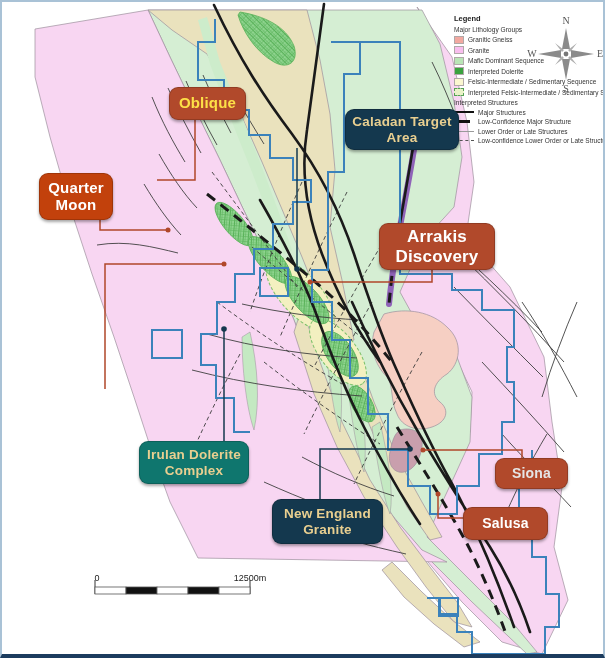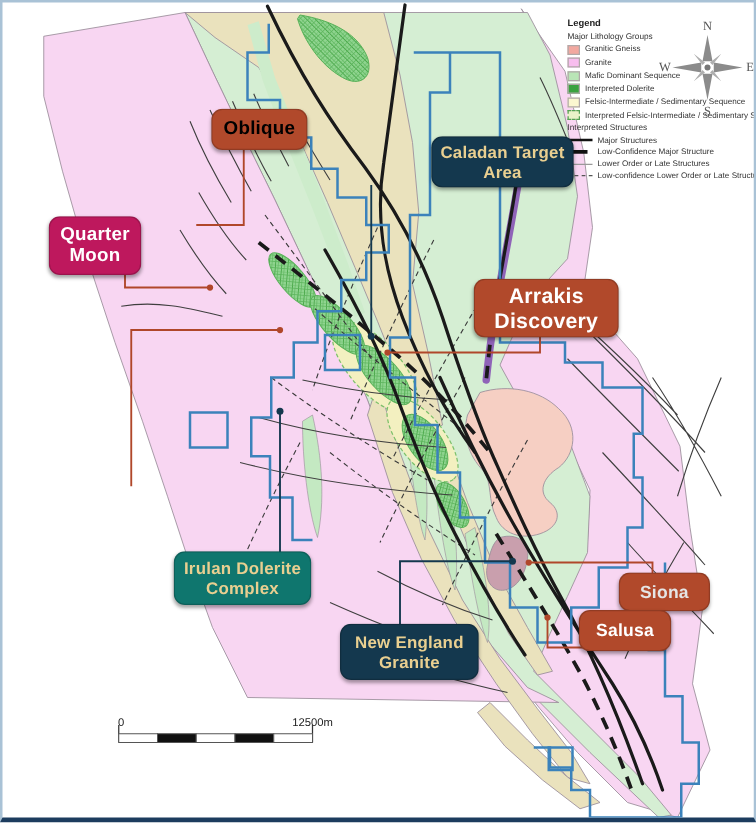--- a/index.html
+++ b/index.html
@@ -13,21 +13,21 @@
   .chip.rust{font-size:15px;}
   .chip.navy{font-size:13.5px;}
   #chip-oblique{left:167px;top:85px;width:77px;height:33px;}
   #chip-quarter-moon{left:37px;top:171px;width:74px;height:47px;}
   #chip-caladan{left:303px;top:107px;width:114px;height:41px;margin-left:40px;}
   #chip-arrakis{left:377px;top:221px;width:116px;height:47px;font-size:17px;}
   #chip-flushing{left:35px;top:384px;width:160px;height:48px;}
   #chip-irulan{left:137px;top:439px;width:110px;height:43px;}
   #chip-new-england{left:246px;top:497px;width:111px;height:45px;}
   #chip-siona{left:493px;top:456px;width:73px;height:31px;font-size:14px;}
-  #chip-salusa{left:461px;top:486px;width:74px;height:33px;font-size:14px;}
+  #chip-salusa{left:461px;top:505px;width:85px;height:33px;font-size:14px;}
   
   #legend{position:absolute;left:452px;top:12px;width:150px;color:#222;}
   #legend .title{font-size:7.5px;font-weight:bold;margin-bottom:2px;}
   #legend .heading{font-size:6.6px;margin:3px 0 2px 0;color:#333;}
   .lgd-row{display:flex;align-items:center;margin:2.5px 0;}
   .lgd-swatch{width:10px;height:8px;flex:0 0 10px;margin-right:4px;border:1px solid #b0a8a8;box-sizing:border-box;}
   .lgd-label{font-size:6.5px;color:#333;white-space:nowrap;}
   .lgd-line{flex:0 0 20px;margin-right:4px;height:0;}
   .ln-major{border-top:2px solid #111;}
   .ln-lowconf-major{border-top:3.5px solid #111;flex-basis:14px;margin-left:2px;margin-right:8px;}
@@ -213,22 +213,22 @@
   <div class="lgd-row">
     <span class="lgd-line ln-lower"></span>
     <span class="lgd-label">Lower Order or Late Structures</span>
   </div>
   <div class="lgd-row">
     <span class="lgd-line ln-lowconf-lower"></span>
     <span class="lgd-label">Low-confidence Lower Order or Late Structures</span>
   </div>
 </div>
 
-<div id="chip-oblique" class="chip rust" style="background: rgb(177, 73, 43); color: #000000;">Oblique</div>
-<div id="chip-quarter-moon" class="chip rust" style="background: #be185d; color: rgb(255, 255, 255);">Quarter Moon</div>
+<div id="chip-oblique" class="chip rust" style="background: rgb(177, 73, 43); color: #fde047;">Oblique</div>
+<div id="chip-quarter-moon" class="chip rust" style="background: #c2410c; color: rgb(255, 255, 255);">Quarter Moon</div>
 <div id="chip-caladan" class="chip navy" style="background: rgb(20, 56, 78); color: rgb(233, 207, 144);">Caladan Target Area</div>
 <div id="chip-arrakis" class="chip rust" style="background: rgb(177, 73, 43); color: rgb(255, 255, 255);">Arrakis Discovery</div>
 <div id="chip-irulan" class="chip navy" style="background: #0f766e; color: rgb(233, 207, 144);">Irulan Dolerite Complex</div>
 <div id="chip-new-england" class="chip navy" style="background: rgb(20, 56, 78); color: rgb(233, 207, 144); margin-left: 24px;">New England Granite</div>
 <div id="chip-siona" class="chip rust" style="background: rgb(177, 73, 43); color: #e5e5e5;">Siona</div>
 <div id="chip-salusa" class="chip rust" style="background: rgb(177, 73, 43); color: rgb(255, 255, 255);">Salusa</div>
 
 </div>
 
 </body></html>

